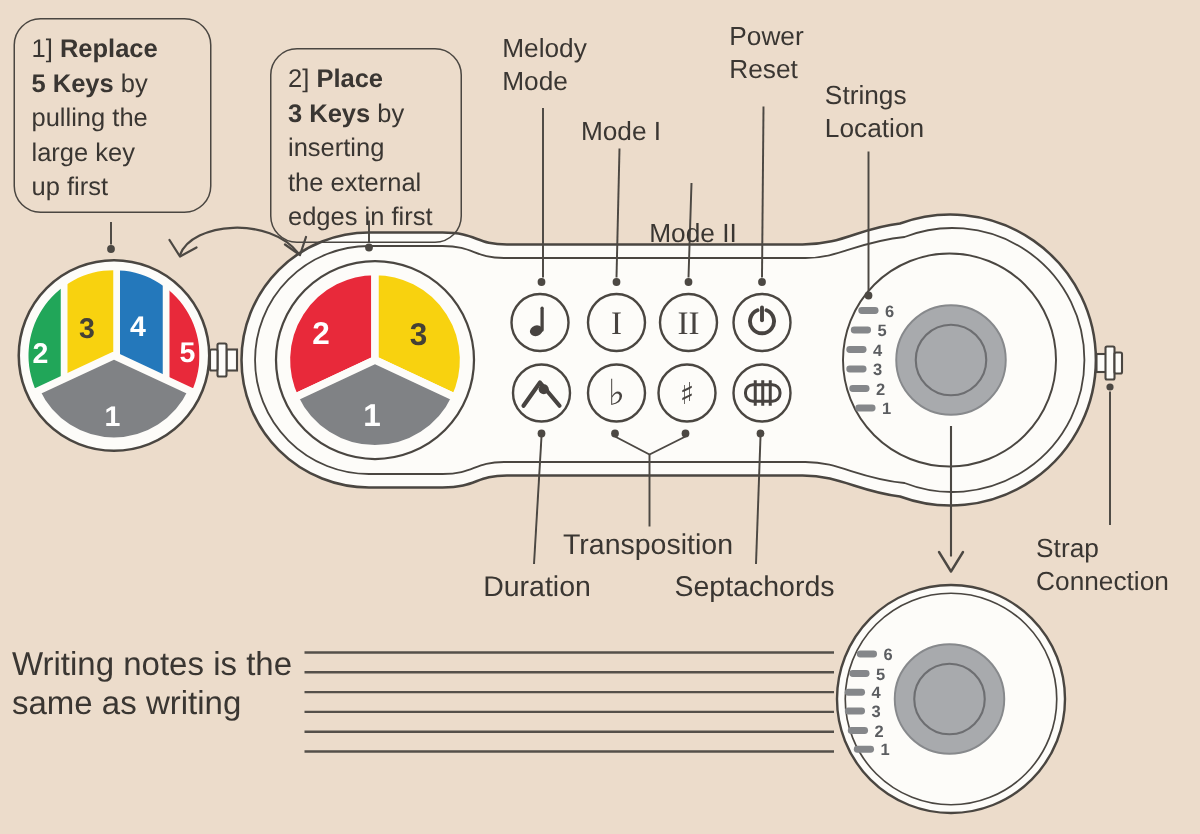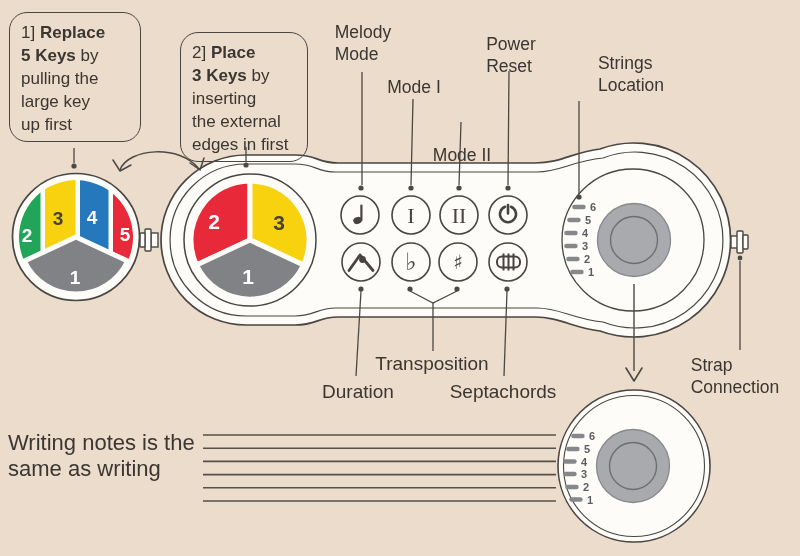--- a/index.html
+++ b/index.html
@@ -221,25 +221,25 @@
   <div>the external</div>
   <div>edges in first</div>
 </div>
 
 <div class="lbl" style="left:363px;top:21px;">
   <div>Melody</div>
       <div>Mode</div>
 </div>
 <div class="lbl" style="left:414px;top:76px;">Mode I</div>
 <div class="lbl" style="left:462px;top:99px;margin-top:45px;">Mode II</div>
-<div class="lbl" style="left:511px;top:33px;">
+<div class="lbl" style="left:511px;top:13px;">
   <div>Power</div>
       <div>Reset</div>
 </div>
-<div class="lbl" style="left:583px;top:52px;margin-left:48px;">
+<div class="lbl" style="left:583px;top:52px;">
   <div>Strings</div>
       <div>Location</div>
 </div>
 
 <div class="lbl lbl-big" style="left:358px;top:381px;">Duration</div>
 <div class="lbl lbl-big" style="left:432px;top:353px;">Transposition</div>
 <div class="lbl lbl-big" style="left:503px;top:381px;">Septachords</div>
 
 <div class="lbl" style="left:735px;top:354px;">
   <div>Strap</div>

